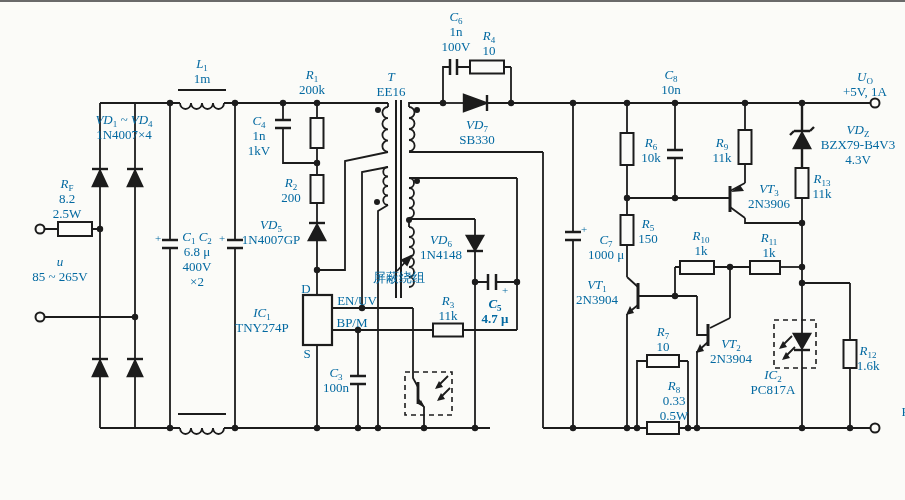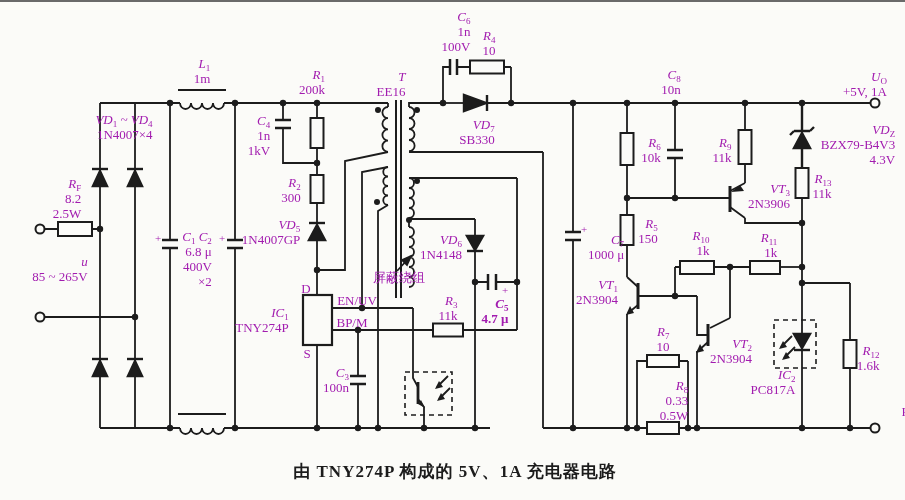--- a/index.html
+++ b/index.html
@@ -1,21 +1,21 @@
 <!DOCTYPE html>
 <html><head>
 <meta charset="utf-8">
 <style>
   html,body{margin:0;padding:0;}
   #stage{position:relative;width:905px;height:500px;background:#fbfbf8;overflow:hidden;
          font-family:"Liberation Serif","DejaVu Serif",serif;color:#1c1c1c;}
   #scanline{position:absolute;left:0;top:0;width:905px;height:2px;background:#6a6a6a;}
   #wires{position:absolute;left:0;top:0;}
-  .lbl{position:absolute;transform:translate(-50%,-50%);text-align:right;font-size:13px;
-       line-height:15px;white-space:nowrap;color:#a21caf;}
+  .lbl{position:absolute;transform:translate(-50%,-50%);text-align:center;font-size:13px;
+       line-height:15px;white-space:nowrap;color:#0369a1;}
   .lbl .it{font-style:italic;}
   .lbl sub{font-size:9px;vertical-align:-3px;line-height:0;}
   .caption{position:absolute;left:455px;top:471px;transform:translate(-50%,-50%);
            font-size:17px;font-weight:bold;white-space:nowrap;letter-spacing:1px;}
 </style>
 </head>
 <body>
 
 <div id="stage">
   <div id="scanline"></div>
@@ -318,21 +318,21 @@
         <div><span class="it">C</span><sub>4</sub></div>
         <div><span>1n</span></div>
         <div><span>1kV</span></div>
       </div>
       <div class="lbl" style="left: 312px; top: 82px;">
         <div><span class="it">R</span><sub>1</sub></div>
         <div><span>200k</span></div>
       </div>
       <div class="lbl" style="left: 291px; top: 190px;">
         <div><span class="it">R</span><sub>2</sub></div>
-        <div><span>300</span></div>
+        <div><span>200</span></div>
       </div>
       <div class="lbl" style="left: 271px; top: 232px;">
         <div><span class="it">VD</span><sub>5</sub></div>
         <div><span>1N4007GP</span></div>
       </div>
       <div class="lbl" style="left: 391px; top: 84px;">
         <div><span class="it">T</span></div>
         <div><span>EE16</span></div>
       </div>
       <div class="lbl" style="left: 262px; top: 320px;">
@@ -463,14 +463,13 @@
         <div><span>+</span></div>
       </div>
       <div class="lbl" style="left: 505px; top: 290px; font-size: 11px;">
         <div><span>+</span></div>
       </div>
       <div class="lbl" style="left: 584px; top: 229px; font-size: 11px;">
         <div><span>+</span></div>
       </div>
     </div>
 
-  <div class="caption">由 TNY274P 构成的 5V、1A 充电器电路</div>
 </div>
 
 </body></html>

